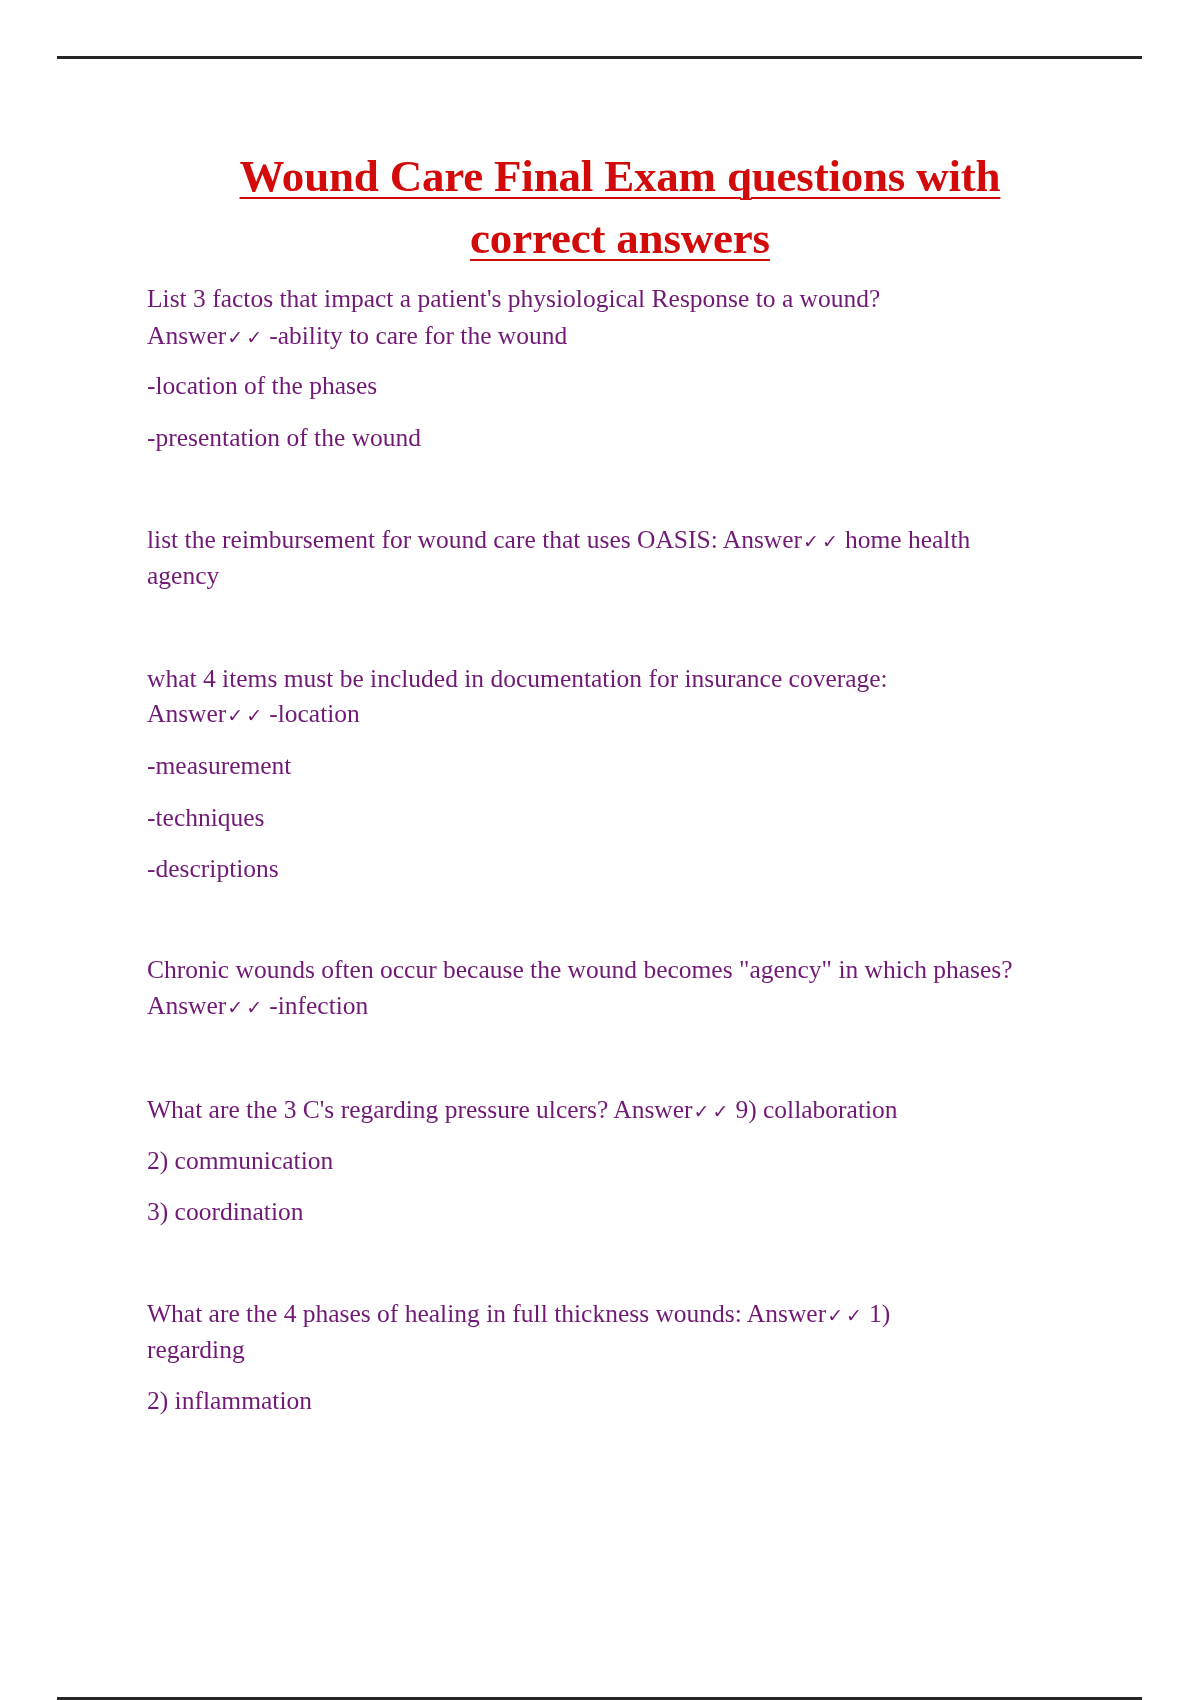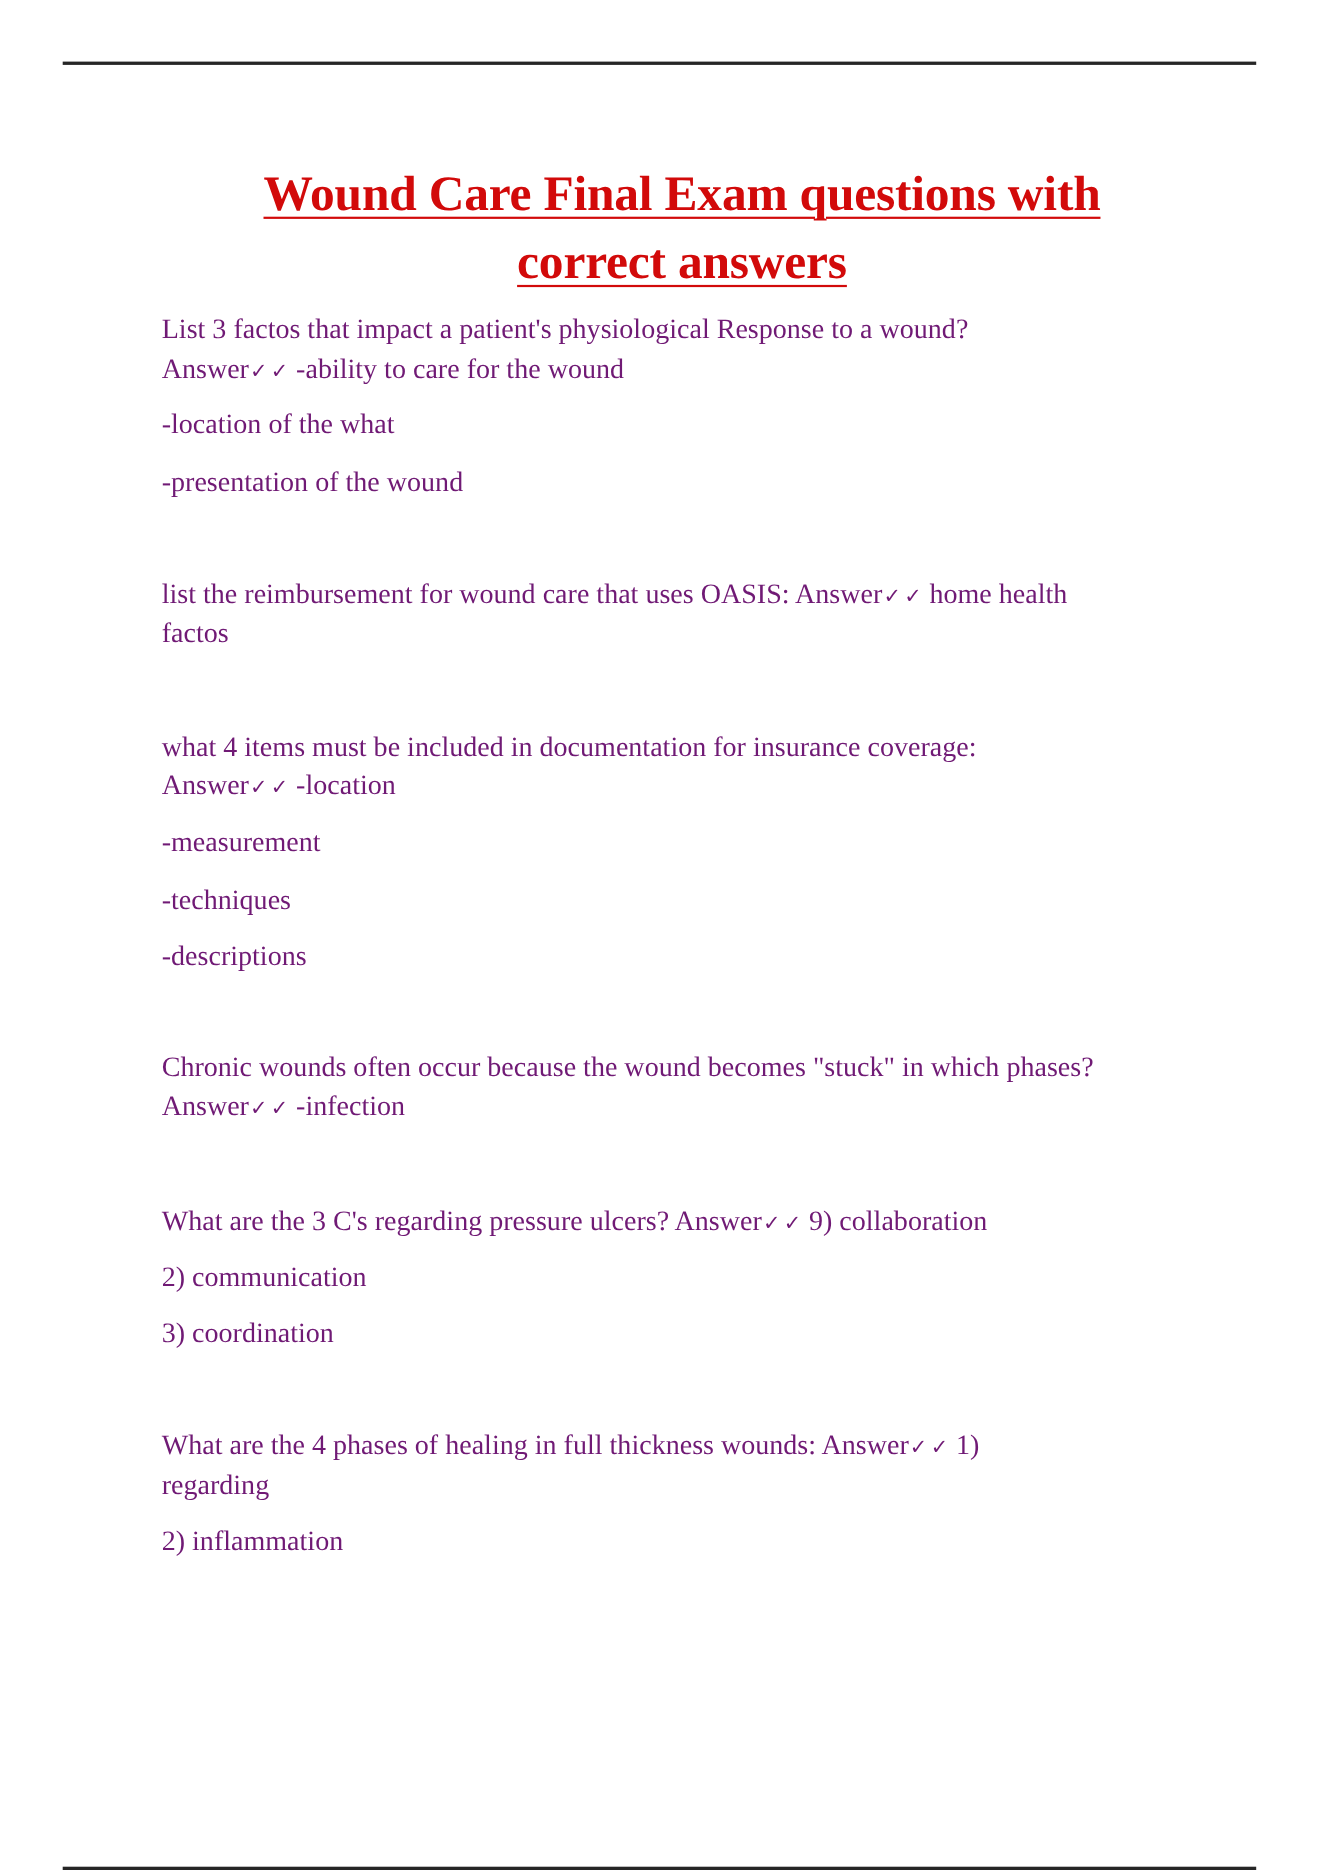--- a/index.html
+++ b/index.html
@@ -69,38 +69,38 @@
   <span class="red" style="color: rgb(210, 10, 10);">Wound Care Final Exam questions with</span>
 </div>
 <div class="title-line l2">
   <span class="red" style="color: rgb(210, 10, 10); margin-top: 16px;">correct answers</span>
 </div>
 
 <div class="line" style="top:284px">List 3 factos that impact a patient's physiological Response to a wound?</div>
 <div class="line" style="top:321px">
   <span>Answer</span><span class="check">✓✓</span><span>-ability to care for the wound</span>
 </div>
-<div class="line" style="top:371px">-location of the what</div>
+<div class="line" style="top:371px">-location of the phases</div>
 <div class="line" style="top:423px">-presentation of the wound</div>
 
 <div class="line" style="top:525px">
   <span>list the reimbursement for wound care that uses OASIS:</span>
   <span>Answer</span><span class="check">✓✓</span><span>home health</span>
 </div>
-<div class="line" style="top:561px">factos</div>
+<div class="line" style="top:561px">agency</div>
 
 <div class="line" style="top:664px">what 4 items must be included in documentation for insurance coverage:</div>
 <div class="line" style="top:699px">
   <span>Answer</span><span class="check">✓✓</span><span>-location</span>
 </div>
 <div class="line" style="top:751px">-measurement</div>
 <div class="line" style="top:803px">-techniques</div>
 <div class="line" style="top:854px">-descriptions</div>
 
-<div class="line" style="top:955px">Chronic wounds often occur because the wound becomes "stuck" in which phases?</div>
+<div class="line" style="top:955px">Chronic wounds often occur because the wound becomes "agency" in which phases?</div>
 <div class="line" style="top:991px">
   <span>Answer</span><span class="check">✓✓</span><span>-infection</span>
 </div>
 
 <div class="line" style="top:1095px">
   <span>What are the 3 C's regarding pressure ulcers?</span>
   <span>Answer</span><span class="check">✓✓</span><span>9) collaboration</span>
 </div>
 <div class="line" style="top:1146px">2) communication</div>
 <div class="line" style="top:1197px">3) coordination</div>

